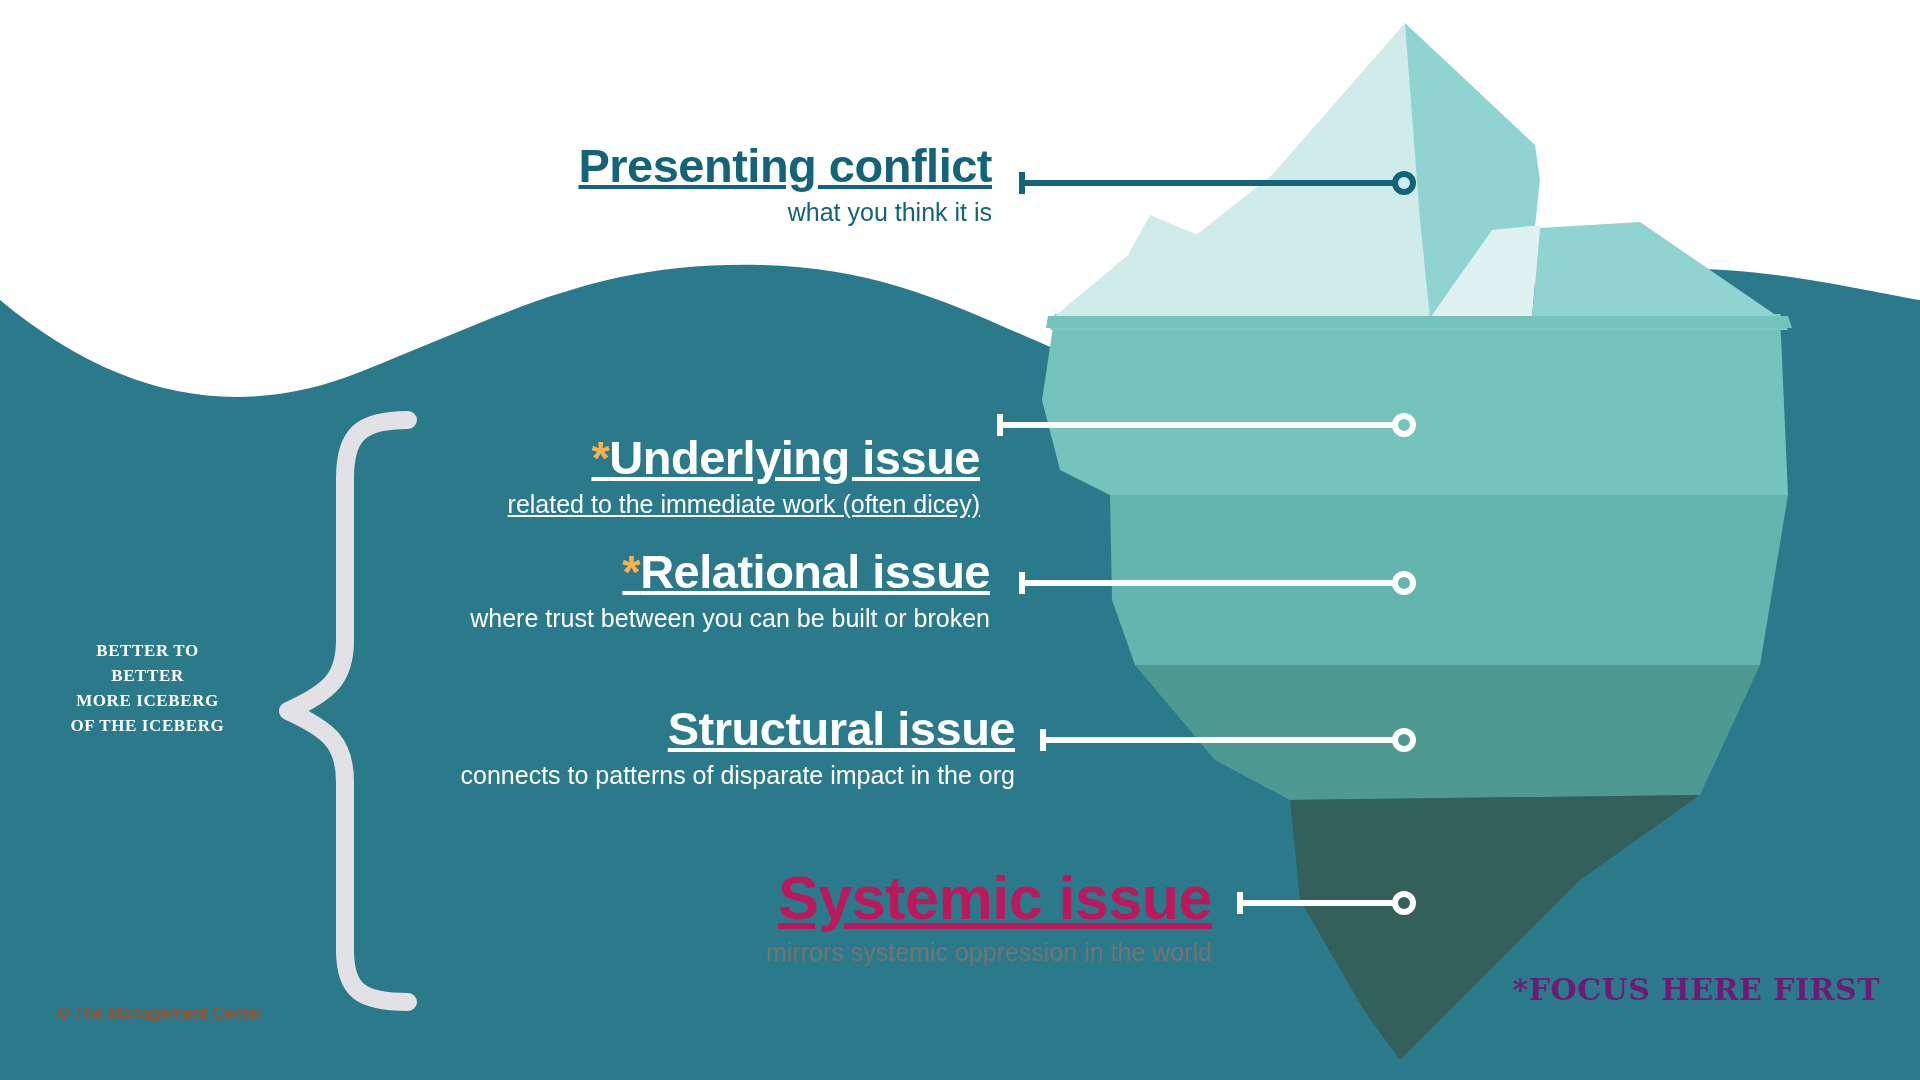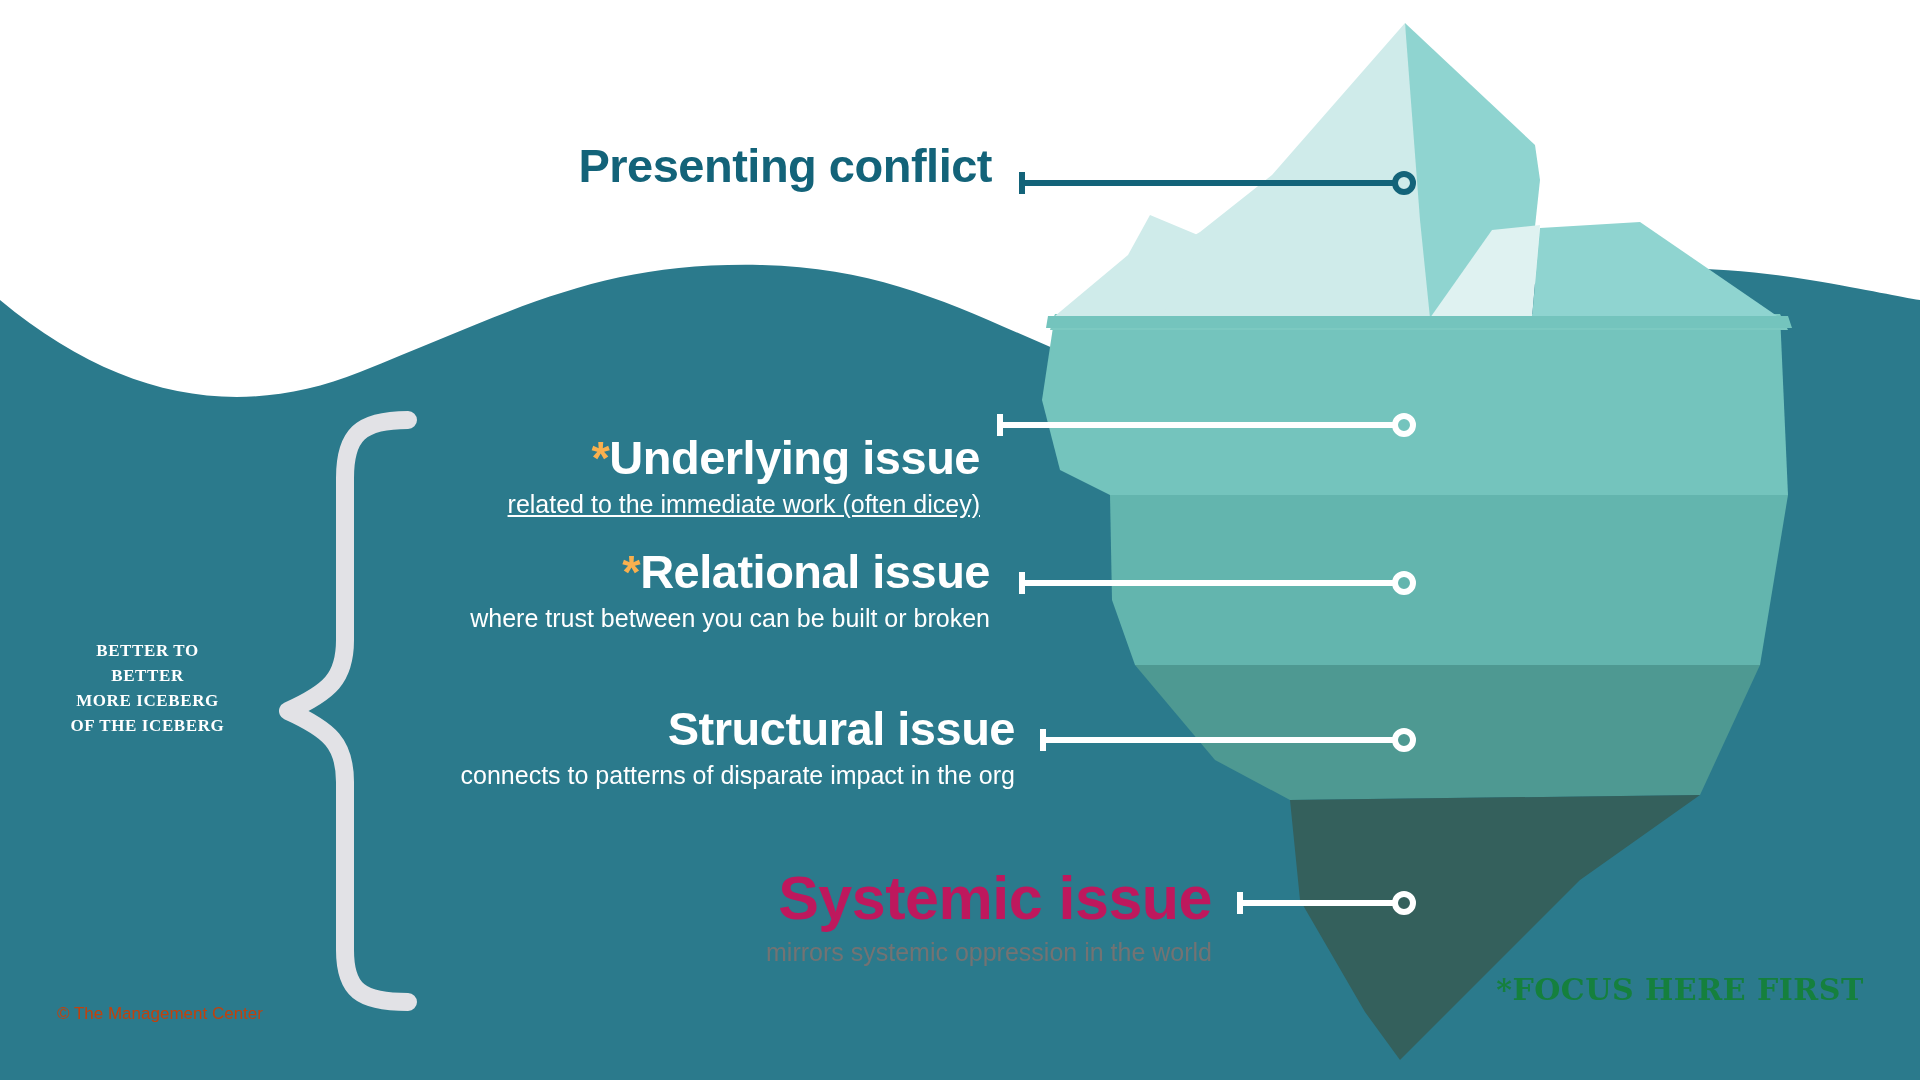--- a/index.html
+++ b/index.html
@@ -25,20 +25,21 @@
   
   .row {
     position: absolute;
     text-align: right;
   }
   .row .title {
     font-weight: bold;
     line-height: 1.0;
     white-space: nowrap;
     letter-spacing: -0.5px;
+    text-decoration: underline;
   }
   .row .sub {
     line-height: 1.1;
     white-space: nowrap;
     margin-top: 10px;
   }
   .star {
     color: #F9B04E;
     font-weight: bold;
   }
@@ -80,22 +81,22 @@
     letter-spacing: 0.6px;
   }
   #bracket-caption div { white-space: nowrap; }
 
   
   #focus-first {
     position: absolute;
     left: 1480px;
     top: 972px;
     width: 400px;
-    text-align: center;
-    color: #15803d;
+    text-align: right;
+    color: #701a75;
     font-family: "DejaVu Serif", serif;
     font-weight: bold;
     font-size: 30px;
     letter-spacing: 0.5px;
     white-space: nowrap;
   }
 
   
   #copyright {
     position: absolute;
@@ -180,20 +181,21 @@
              C 345,678 330,692 288,711
              C 330,730 345,744 345,782
              L345,950
              C 345,990 360,1002 408,1002"></path>
   </svg>
 
   <div class="row" id="row-presenting">
     <div class="title">
       <span class="star"></span><span>Presenting conflict</span>
     </div>
+    <div class="sub">what you think it is</div>
   </div>
 
   <div class="row" id="row-underlying">
     <div class="title">
       <span class="star">*</span><span>Underlying issue</span>
     </div>
     <div class="sub">related to the immediate work (often dicey)</div>
   </div>
 
   <div class="row" id="row-structural">

